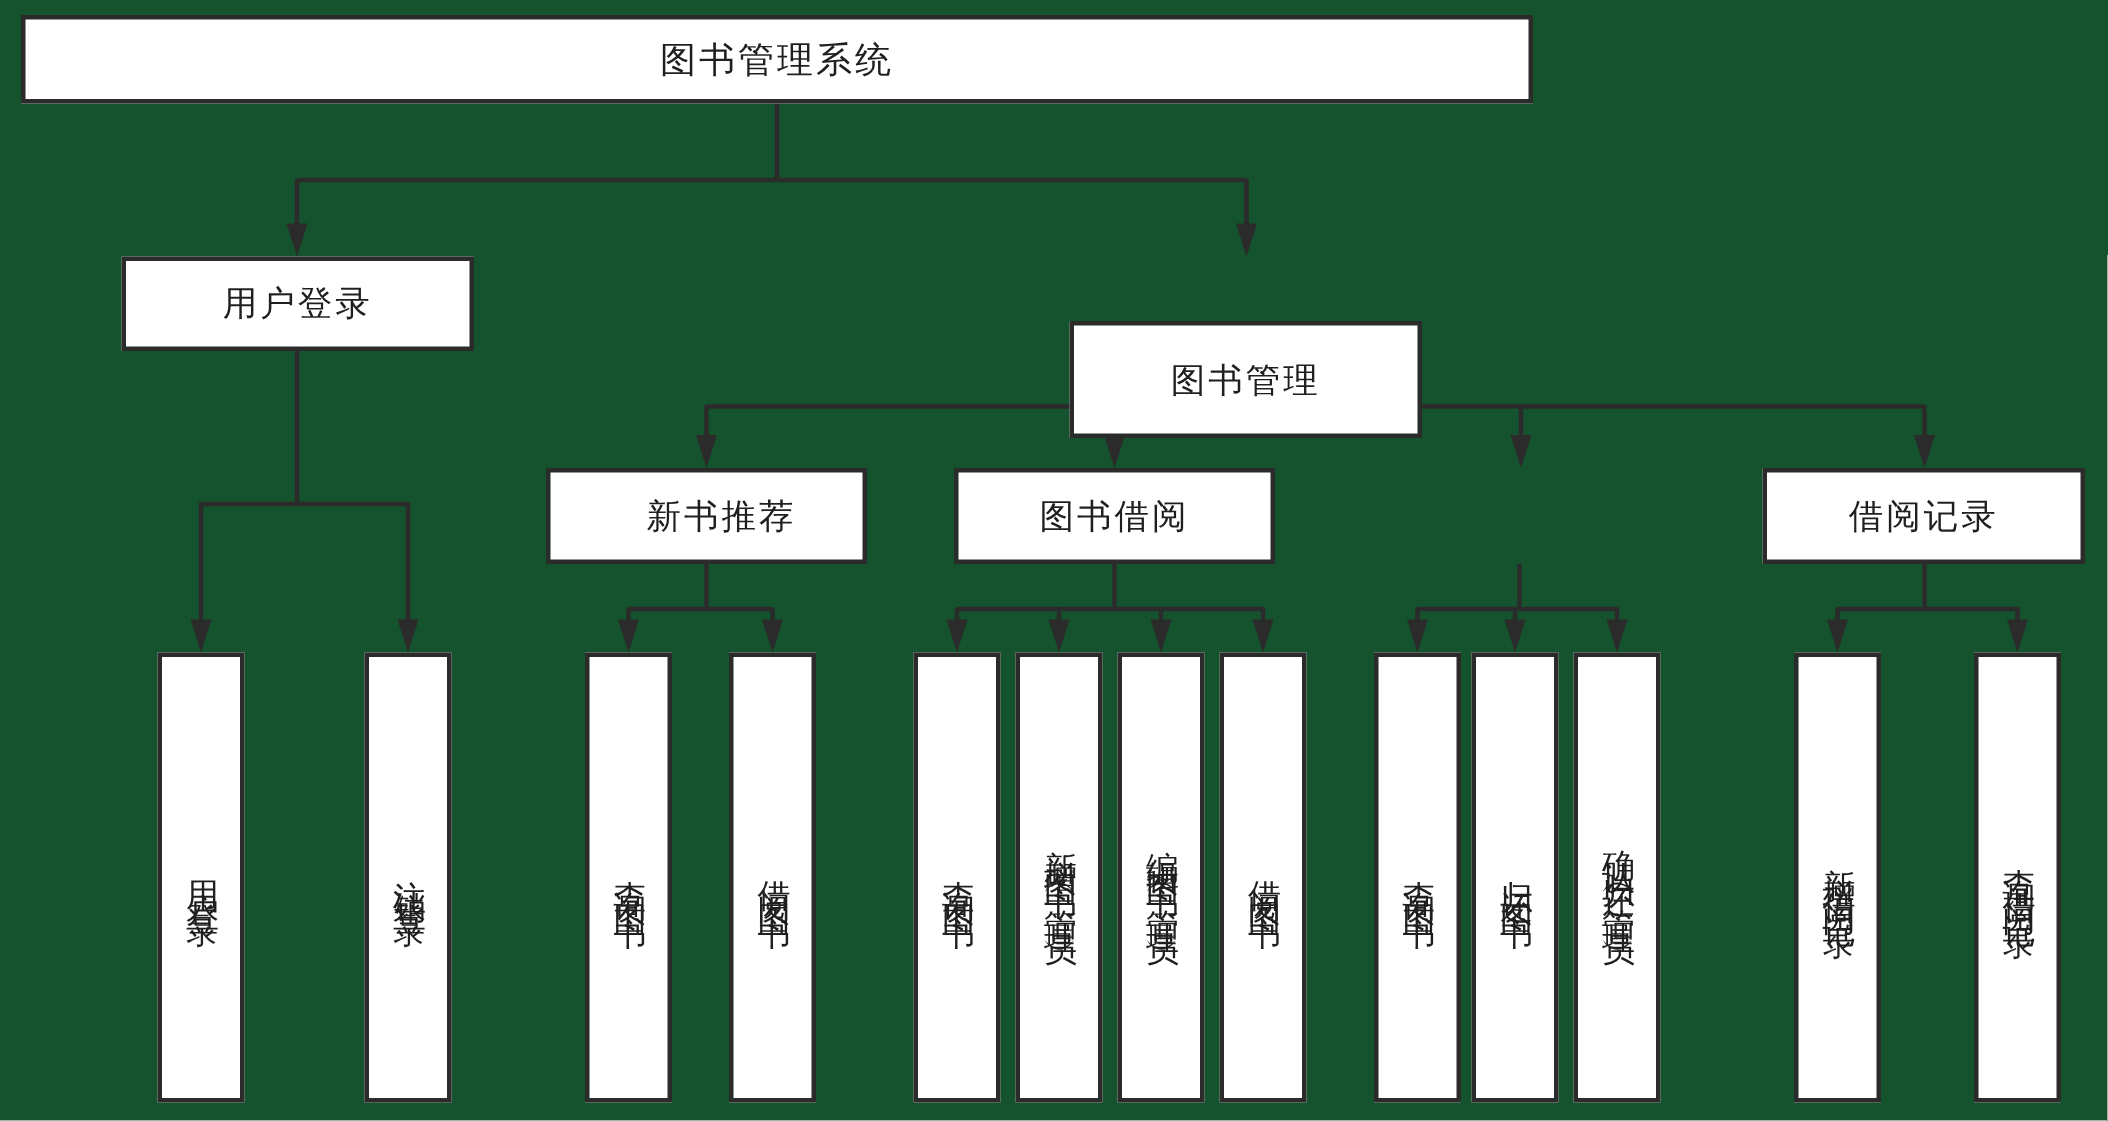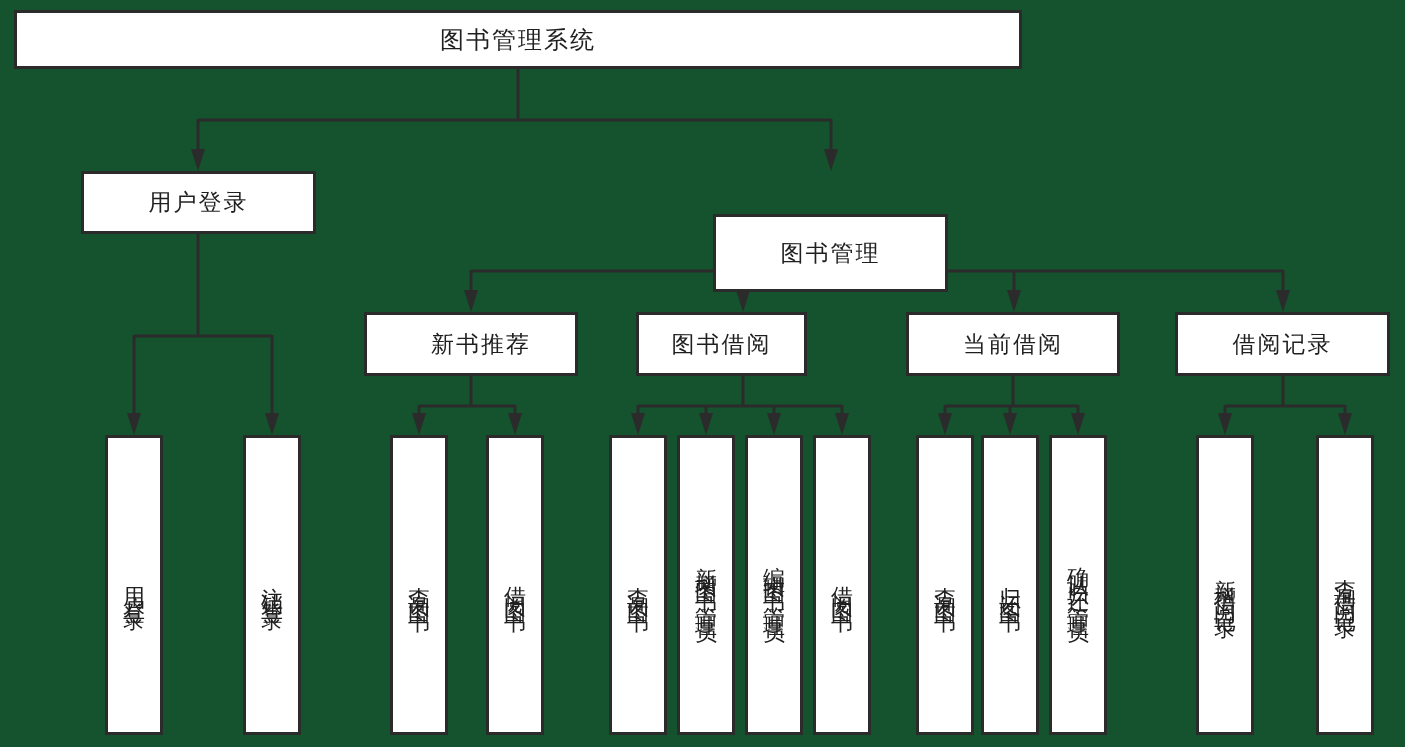--- a/index.html
+++ b/index.html
@@ -51,21 +51,21 @@
     letter-spacing: 1px;
     z-index: 3;
     white-space: nowrap;
   }
 
   
   #n-root            { left: 14px;   top: 10px;  width: 1008px; height: 59px; }
   #n-user-login      { left: 81px;   top: 171px; width: 235px;  height: 63px; }
   #n-book-mgmt       { left: 713px;  top: 171px; width: 235px;  height: 78px; margin-top: 43px; }
   #n-new-book-rec    { left: 364px;  top: 312px; width: 214px;  height: 64px; padding-left: 20px; }
-  #n-book-borrow     { left: 636px;  top: 312px; width: 171px;  height: 64px; }
+  #n-book-borrow     { left: 636px;  top: 312px; width: 214px;  height: 64px; }
   #n-current-borrow  { left: 906px;  top: 312px; width: 214px;  height: 64px; }
   #n-borrow-records  { left: 1175px; top: 312px; width: 215px;  height: 64px; }
 
   .node-leaf { top: 435px; width: 58px; height: 300px; }
   #l-user-login      { left: 105px; }
   #l-logout          { left: 243px; }
   #l-query-book-1    { left: 390px; }
   #l-borrow-book-1   { left: 486px; }
   #l-query-book-2    { left: 609px; }
   #l-add-book        { left: 677px; }
@@ -139,23 +139,20 @@
   <div class="node node-h" id="n-book-mgmt">
     <span>图书管理</span>
   </div>
 
   <div class="node node-h" id="n-new-book-rec">
     <span>新书推荐</span>
   </div>
   <div class="node node-h" id="n-book-borrow">
     <span>图书借阅</span>
   </div>
-  <div class="node node-h" id="n-current-borrow">
-    <span>当前借阅</span>
-  </div>
   <div class="node node-h" id="n-borrow-records">
     <span>借阅记录</span>
   </div>
 
   <div class="node node-leaf" id="l-user-login">
     <span class="vtext">用户登录</span>
   </div>
   <div class="node node-leaf" id="l-logout">
     <span class="vtext">注销登录</span>
   </div>

